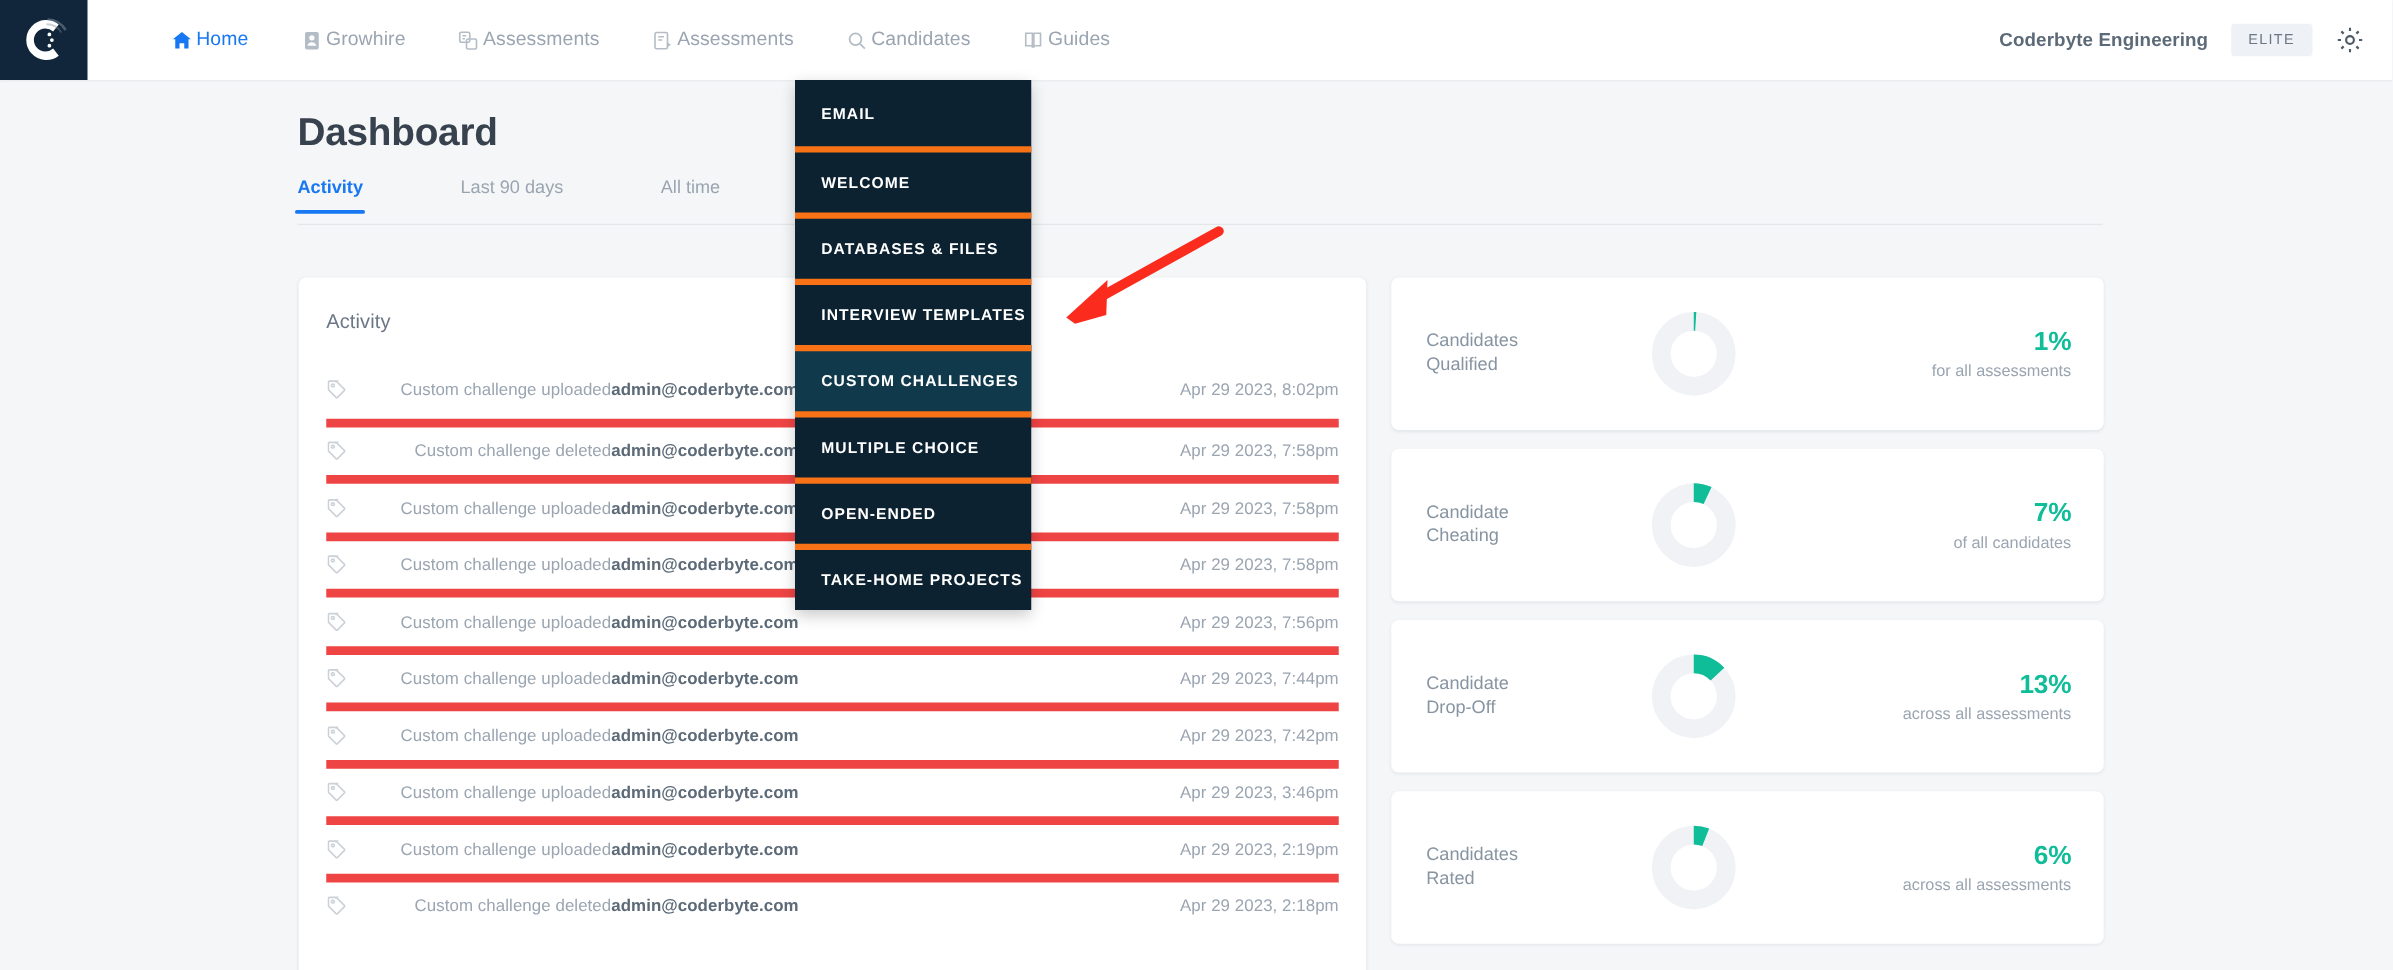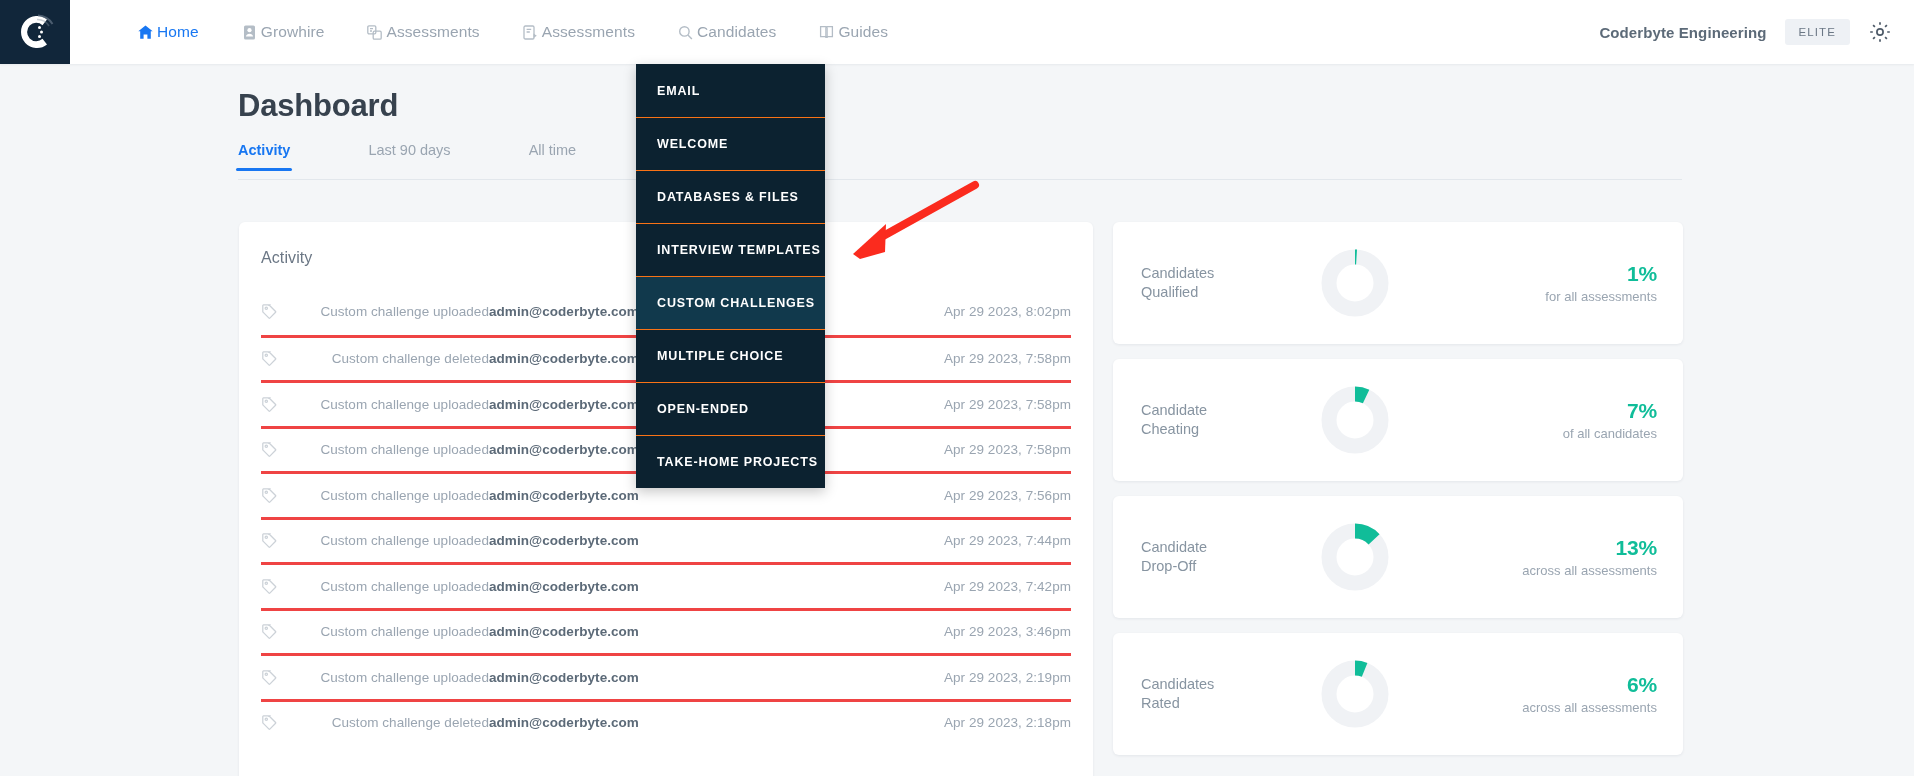--- a/index.html
+++ b/index.html
@@ -79,21 +79,21 @@
   .activity-card {
     position: absolute; left: 239px; top: 158px; width: 854px; height: 588px;
     background: #fff; border-radius: 6px; box-shadow: 0 1px 3px rgba(16,30,54,.07);
     padding: 0 22px;
   }
   .activity-head {
     font-size: 16px; color: #6b7785; padding: 27px 0 22px 0; letter-spacing: .1px;
   }
   .act-row {
     display: flex; align-items: center; height: 45.5px;
-    border-top: 3px solid #ef4444; font-size: 13.5px;
+    border-top: 7px solid #ef4444; font-size: 13.5px;
   }
   .act-row:first-of-type { border-top: none; }
   .act-ico { width: 17px; flex: 0 0 17px; margin-right: 9px; opacity: .5; }
   .act-ico svg { display: block; }
   .act-label { color: #9aa5b1; flex: 0 0 202px; letter-spacing: .05px; text-align: right; }
   .act-user { color: #5c6a78; font-weight: 700; flex: 0 0 355px; letter-spacing: .05px; }
   .act-time { color: #9aa5b1; margin-left: auto; letter-spacing: .05px; }
 
   
   .stats { position: absolute; left: 1113px; top: 158px; width: 570px; }
@@ -115,21 +115,21 @@
 
   
   .dropdown {
     position: absolute; left: 636px; top: 64px; width: 189px;
     background: #0c2230; z-index: 30;
     box-shadow: 0 4px 12px rgba(0,0,0,.22);
   }
   .dd-item {
     height: 53px; display: flex; align-items: center; padding: 0 21px;
     color: #ffffff; font-size: 12.5px; font-weight: 700; letter-spacing: .85px;
-    cursor: pointer; border-top: 1px solid #f97316; white-space: nowrap;
+    cursor: pointer; border-top: 5px solid #f97316; white-space: nowrap;
   }
   .dd-item:first-child { border-top: none; }
   .dd-item.highlight { background: #11394c; }
 
   
   .arrow-overlay {
     position: absolute; left: 0; top: 0; width: 1914px; height: 776px;
     pointer-events: none; z-index: 40;
   }
 </style>

